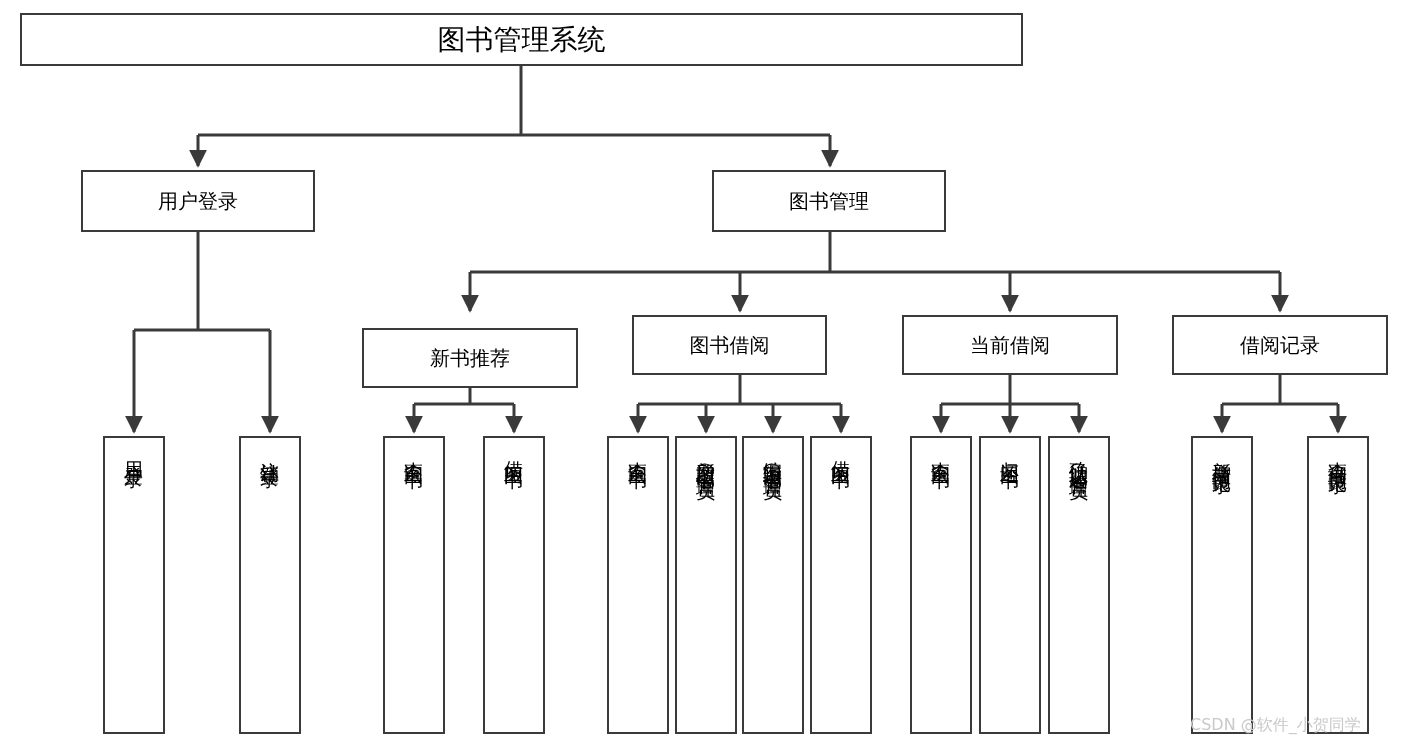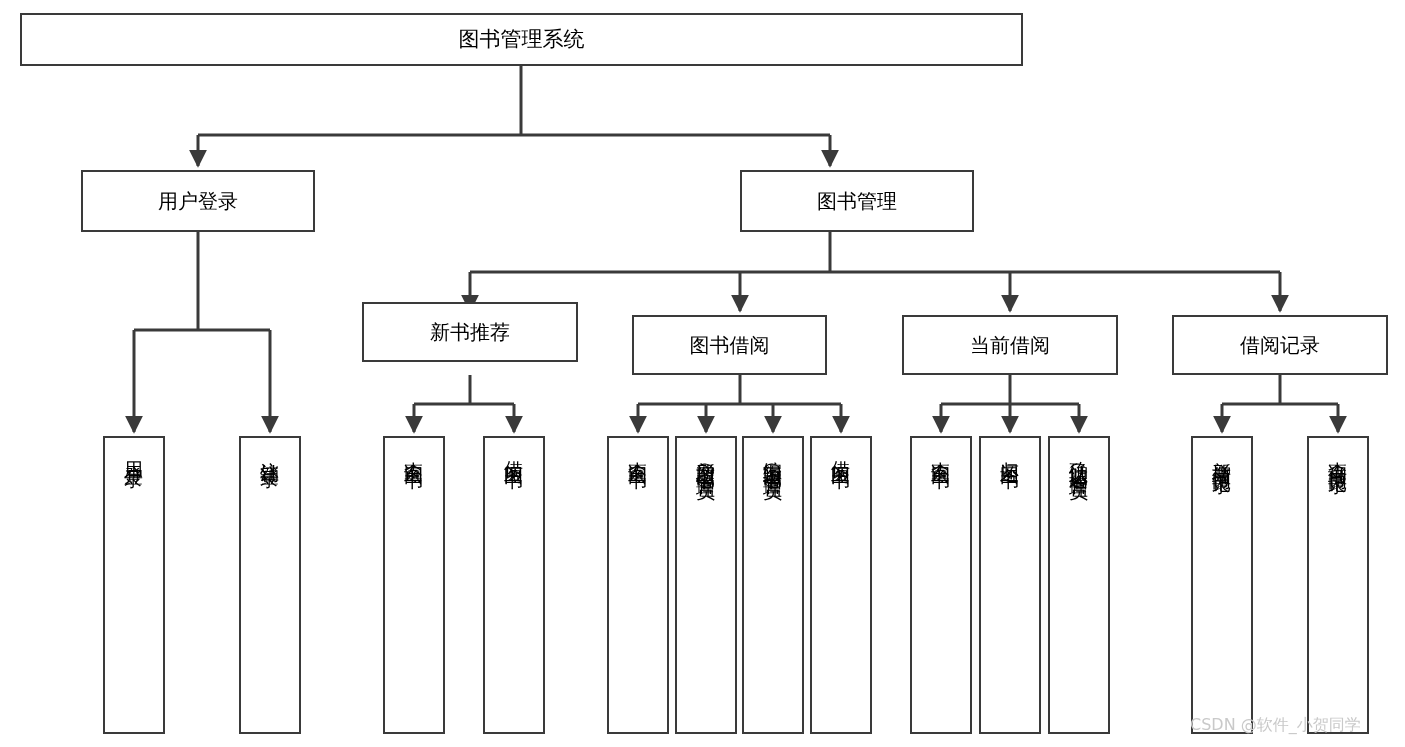--- a/index.html
+++ b/index.html
@@ -36,21 +36,21 @@
     justify-content: center;
     color: #000000;
     z-index: 2;
   }
   .node .lbl {
     display: block;
     text-align: center;
     line-height: 1.12;
     color: #000;
   }
-  .node-root .lbl { font-size: 21px; }
+  .node-root .lbl { font-size: 28px; }
   .node-l1 .lbl { font-size: 20px; }
   .node-l2 .lbl { font-size: 20px; }
   .node-leaf {
     align-items: flex-start;
     padding-top: 8px;
   }
   .node-leaf .lbl {
     writing-mode: vertical-rl;
     text-orientation: upright;
     font-size: 19px;
@@ -122,25 +122,25 @@
     </g>
   </svg>
 
   <div class="node node-root" style="left:20px; top:13px; width:1003px; height:53px;">
     <span class="lbl">图书管理系统</span>
   </div>
 
   <div class="node node-l1" style="left:81px; top:170px; width:234px; height:62px;">
     <span class="lbl">用户登录</span>
   </div>
-  <div class="node node-l1" style="left:712px; top:170px; width:234px; height:62px;margin-left:28px;">
+  <div class="node node-l1" style="left:712px; top:170px; width:234px; height:62px;">
     <span class="lbl">图书管理</span>
   </div>
 
-  <div class="node node-l2" style="left:362px; top:302px; width:216px; height:60px;">
+  <div class="node node-l2" style="left:362px; top:328px; width:216px; height:60px;">
     <span class="lbl">新书推荐</span>
   </div>
   <div class="node node-l2" style="left:632px; top:315px; width:195px; height:60px;">
     <span class="lbl">图书借阅</span>
   </div>
   <div class="node node-l2" style="left:902px; top:315px; width:216px; height:60px;justify-content:center;">
     <span class="lbl">当前借阅</span>
   </div>
   <div class="node node-l2" style="left:1172px; top:315px; width:216px; height:60px;justify-content:center;">
     <span class="lbl">借阅记录</span>

